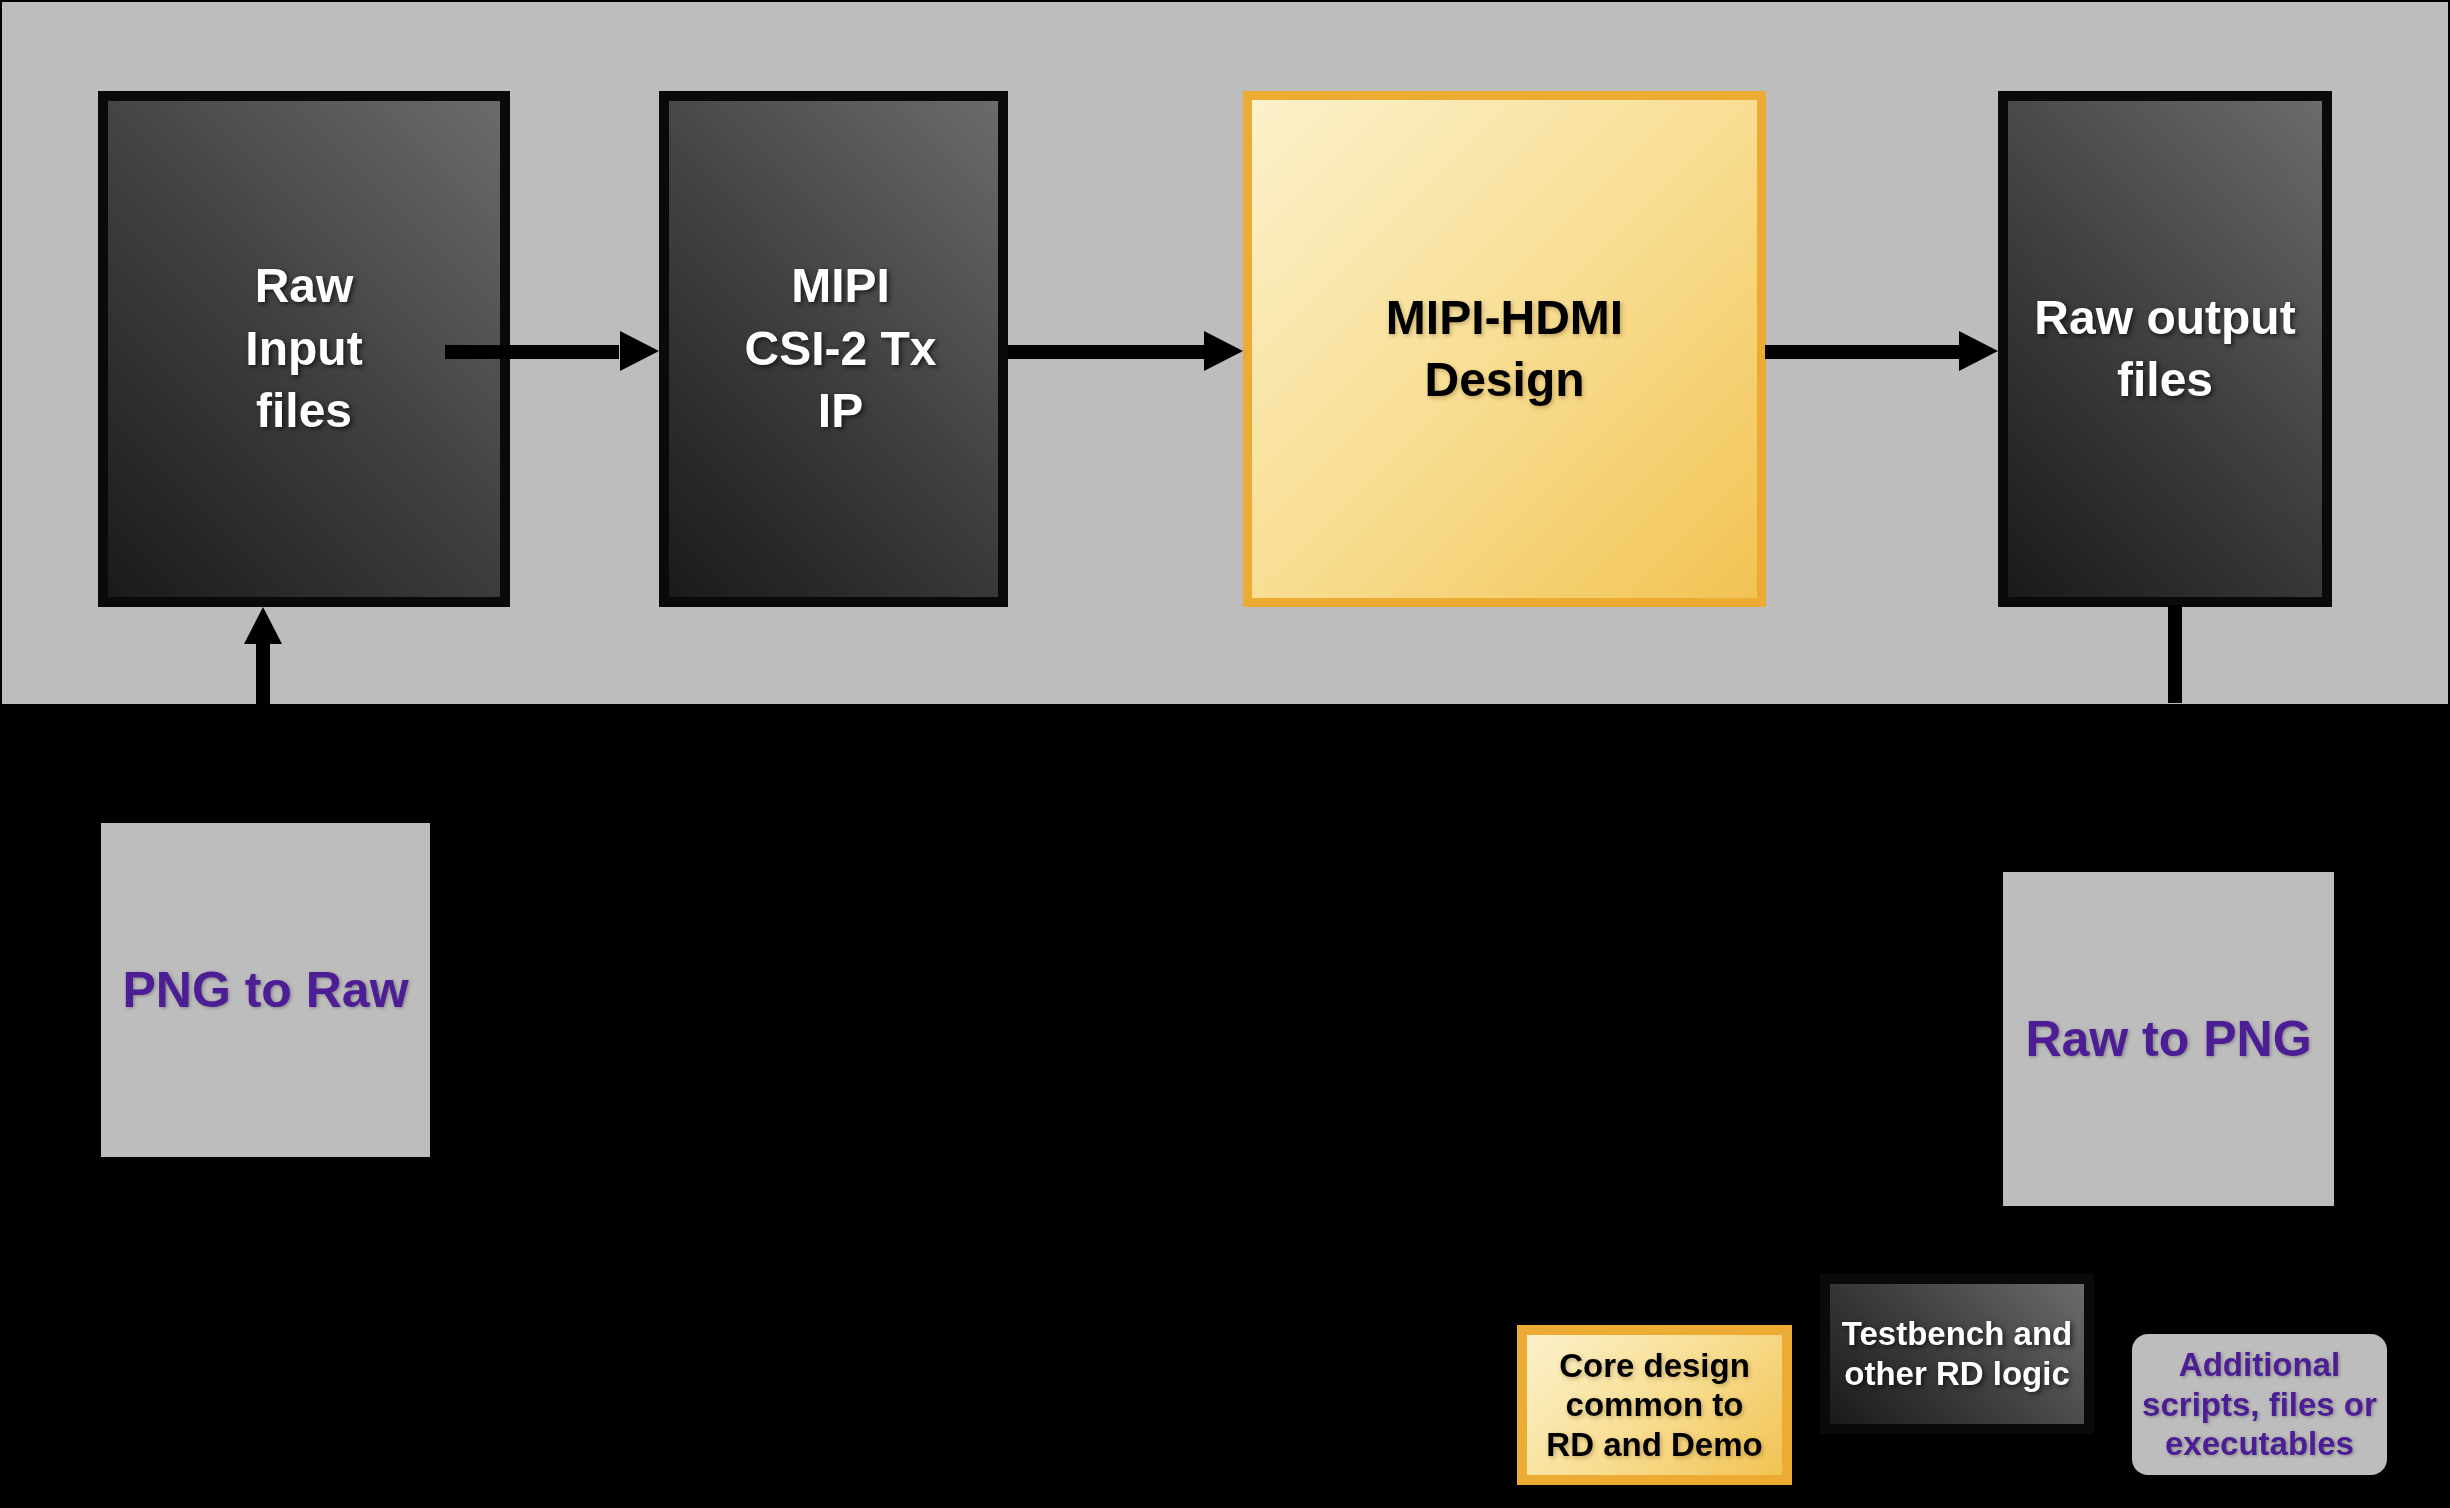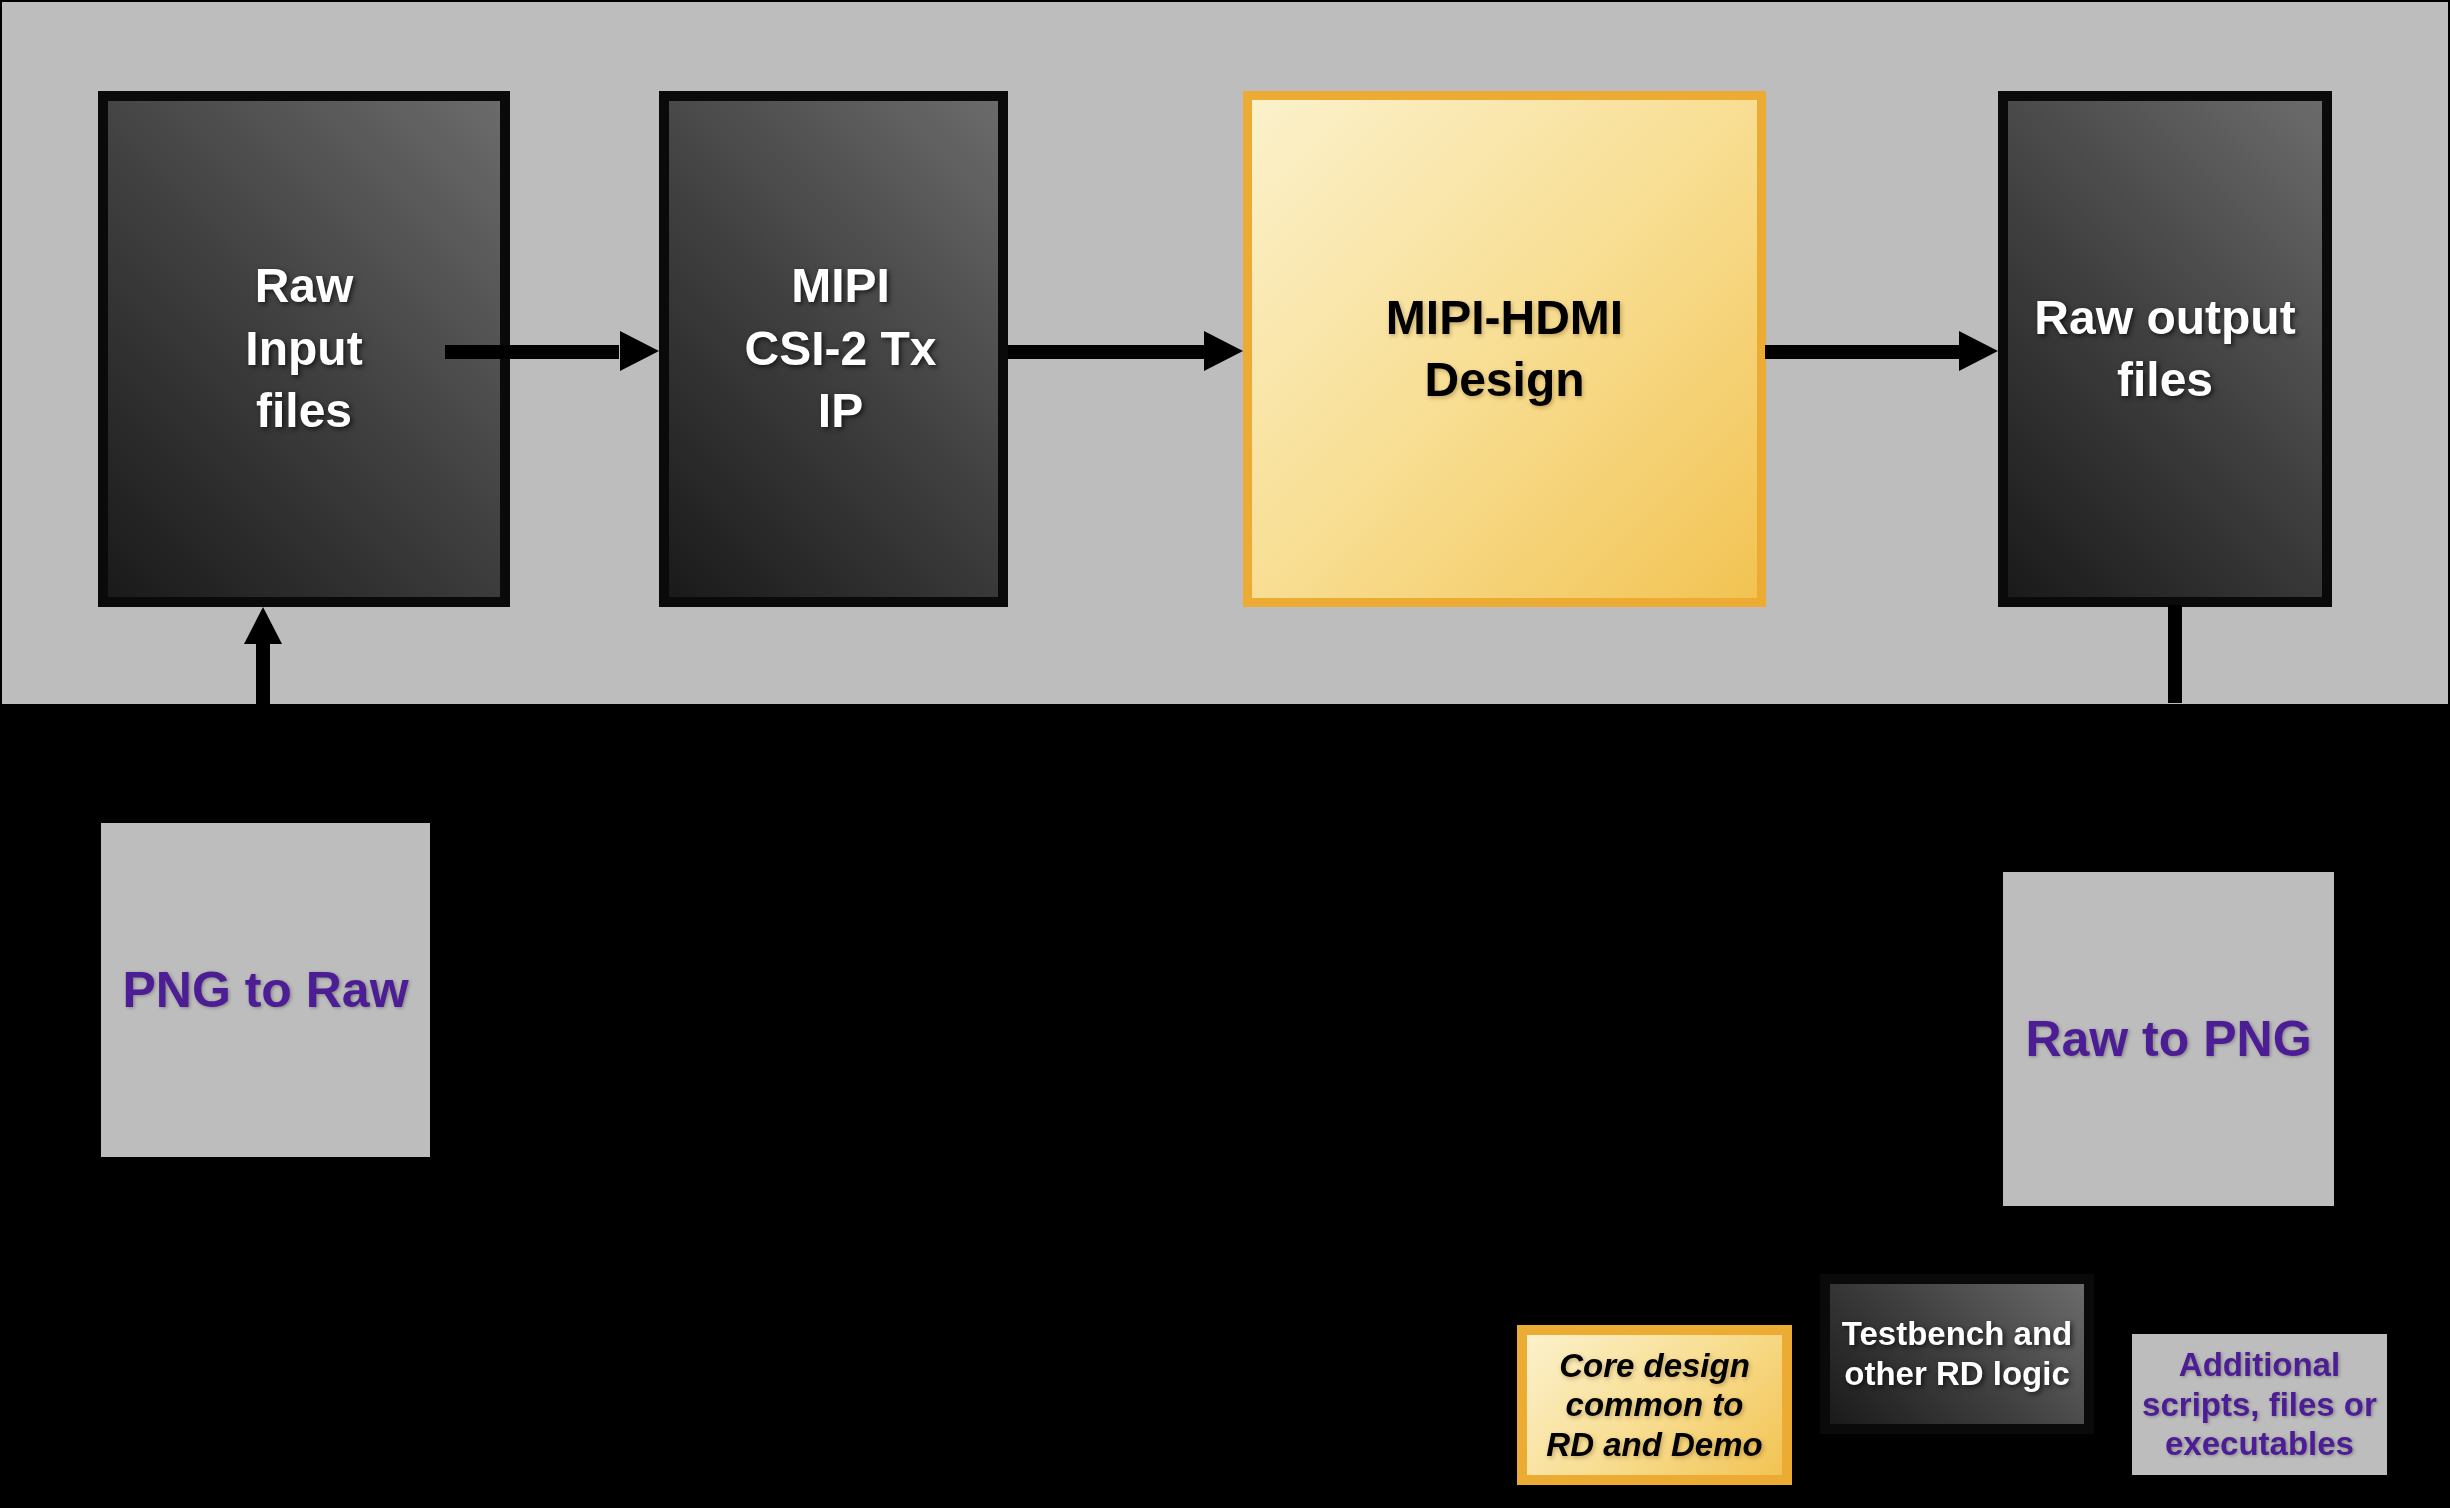--- a/index.html
+++ b/index.html
@@ -52,21 +52,21 @@
     color: #4c1d95;
     font-size: 50px;
     line-height: 1.25;
     text-shadow: 1.4px 1.4px 3.5px rgba(0,0,0,0.3);
   }
   .legend-text {
     font-size: 33px;
     line-height: 1.2;
   }
   .legend-dark-border { border-width: 10px; }
-  .legend-core-border { border-width: 10px; font-style: italic; }
+  .legend-core-border { border-width: 10px; }
   .shaft {
     position: absolute;
     background: #000000;
   }
   .head-right {
     position: absolute;
     width: 0; height: 0;
     border-top: 20px solid transparent;
     border-bottom: 20px solid transparent;
     border-left: 39px solid #000000;
@@ -143,20 +143,20 @@
     <span>Core design
 common to
 RD and Demo</span>
   </div>
 
   <div class="block dark legend-text legend-dark-border" style="left:1820px; top:1274px; width:274px; height:160px;">
     <span>Testbench and
 other RD logic</span>
   </div>
 
-  <div class="block plain legend-text" style="left:2132px; top:1334px; width:255px; height:141px;">
+  <div class="block plain legend-text" style="left:2132px; top:1334px; width:255px; height:141px;border-radius:16px;">
     <span>Additional
 scripts, files or
 executables</span>
   </div>
 
 </div>
 
 
 </body></html>

